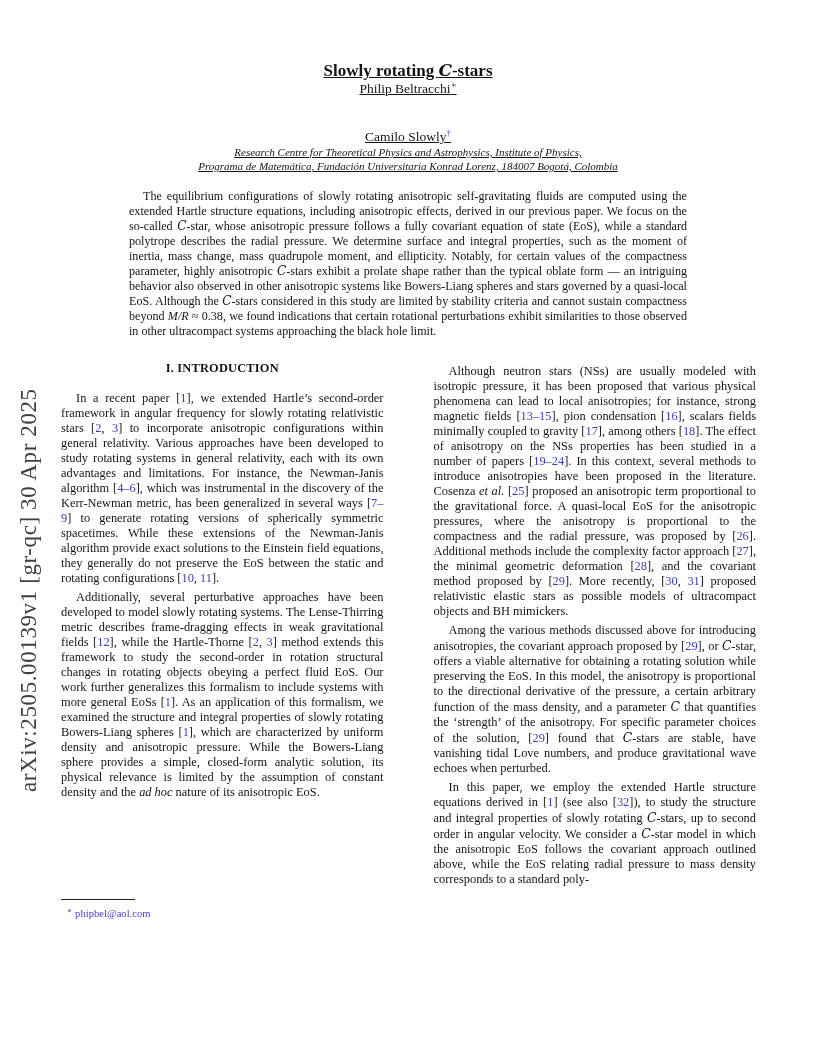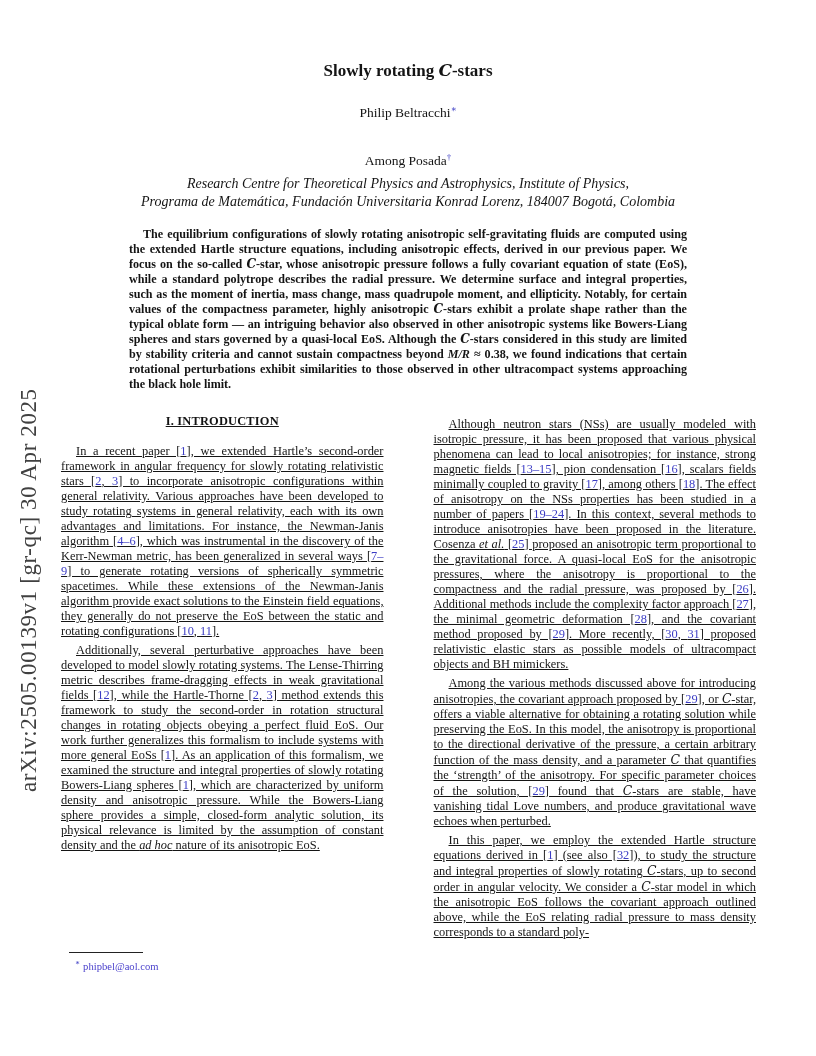--- a/index.html
+++ b/index.html
@@ -17,77 +17,75 @@
     position: absolute;
     top: 792px;
     left: 16px;
     transform: rotate(-90deg);
     transform-origin: 0 0;
     white-space: nowrap;
     font-size: 23px;
     letter-spacing: 0.6px;
     color: #404040;
   }
-  .header { text-align: center; }
+  .header { text-align: center; text-decoration: underline; }
   .title {
     margin-top: 60px;
     font-size: 17px;
     font-weight: bold;
   }
   .title .seg-sc { font-weight: bold; }
   .author-line { font-size: 13.5px; }
-  .author1 { margin-top: 24px; }
+  .author1 { }
   .author2 { margin-top: 32px; }
   .author-mark {
     color: #3b3cc4;
     font-size: 9px;
     vertical-align: super;
     line-height: 0;
   }
-  .affiliation { margin-top: 6px; font-style: italic; font-size: 14px; line-height: 1.28; }
+  .affiliation { margin-top: 0; font-style: italic; font-size: 11px; line-height: 1.28; }
   .affiliation div { white-space: nowrap; }
   .abstract {
     width: 558px;
     margin: 16px auto 12px auto;
     text-align: justify;
     font-size: 12.1px;
     line-height: 15px;
     text-indent: 14px;
-    font-weight: bold;
   }
   .columns {
     display: flex;
     gap: 42px;
     padding: 0 56px 0 57px;
     margin-top: 21px;
   }
   .column {
     width: 331px;
     height: 562px;
     text-align: justify;
     font-size: 12.4px;
     line-height: 15px;
     overflow: hidden;
-    text-decoration: underline;
   }
   .column-left { position: relative; }
   .section-heading {
     text-align: center;
     font-weight: bold;
     font-size: 12.4px;
     letter-spacing: 0.2px;
     margin: 1px 0 15px 0;
   }
   .para { margin: 4px; text-indent: 15px; }
   .seg-c { color: #3b3cc4; }
   .seg-i { font-style: italic; }
   .seg-sc { font-style: italic; font-family: "DejaVu Serif", serif; }
   .footnote-block {
     position: absolute;
-    left: 12px;
+    left: 4px;
     bottom: 2px;
     width: 100%;
     text-indent: 0;
   }
   .footnote-rule {
     width: 74px;
     height: 0;
     border-top: 1.2px solid #222222;
     margin-bottom: 7px;
   }
@@ -114,21 +112,21 @@
   <div class="arxiv-watermark">arXiv:2505.00139v1  [gr-qc]  30 Apr 2025</div>
 
   <div class="header">
     <div class="title"><span>Slowly rotating </span><span class="seg-sc">C</span><span>-stars</span></div>
 
     <div class="author-line author1">
       <span>Philip Beltracchi</span><span class="author-mark">∗</span>
     </div>
 
     <div class="author-line author2">
-      <span>Among Posada</span><span class="author-mark">†</span>
+      <span>Camilo Slowly</span><span class="author-mark">†</span>
     </div>
 
     <div class="affiliation">
       <div>Research Centre for Theoretical Physics and Astrophysics, Institute of Physics,</div>
       <div>Programa de Matemática, Fundación Universitaria Konrad Lorenz, 184007 Bogotá, Colombia</div>
     </div>
   </div>
 
   <div class="abstract"><span>The equilibrium configurations of slowly rotating anisotropic self-gravitating fluids are computed using the extended Hartle structure equations, including anisotropic effects, derived in our previous paper. We focus on the so-called </span><span class="seg-sc">C</span><span>-star, whose anisotropic pressure follows a fully covariant equation of state (EoS), while a standard polytrope describes the radial pressure. We determine surface and integral properties, such as the moment of inertia, mass change, mass quadrupole moment, and ellipticity. Notably, for certain values of the compactness parameter, highly anisotropic </span><span class="seg-sc">C</span><span>-stars exhibit a prolate shape rather than the typical oblate form — an intriguing behavior also observed in other anisotropic systems like Bowers-Liang spheres and stars governed by a quasi-local EoS. Although the </span><span class="seg-sc">C</span><span>-stars considered in this study are limited by stability criteria and cannot sustain compactness beyond </span><span class="seg-i">M/R</span><span> ≈ 0.38, we found indications that certain rotational perturbations exhibit similarities to those observed in other ultracompact systems approaching the black hole limit.</span></div>
 

